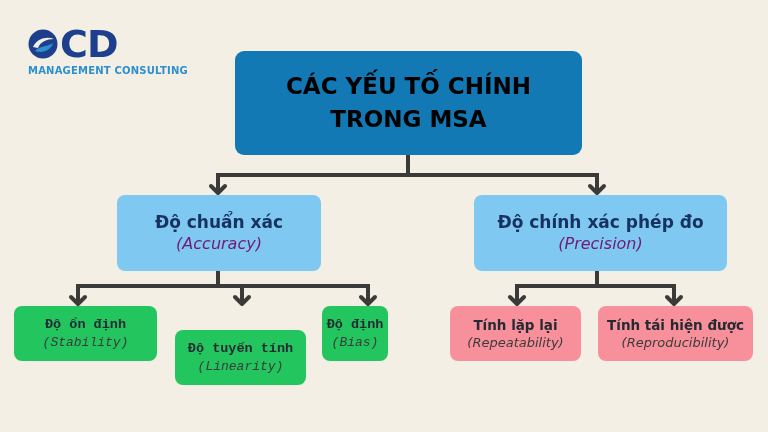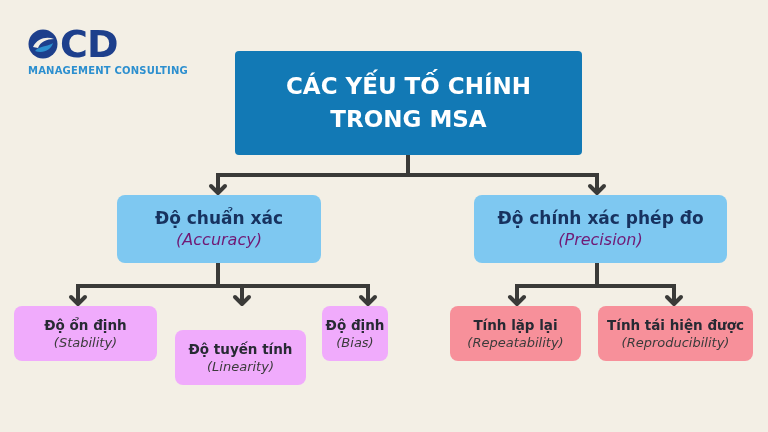--- a/index.html
+++ b/index.html
@@ -3,28 +3,28 @@
 <meta charset="utf-8">
 <style>
   html, body { margin: 0; padding: 0; }
   body { width: 768px; height: 432px; background: #f3efe5; position: relative; overflow: hidden; font-family: "DejaVu Sans", sans-serif; }
   .abs { position: absolute; }
   .logo { left: 27px; top: 28px; width: 110px; height: 50px; }
   .logo-mark { position: absolute; left: 0; top: 0; width: 32px; height: 32px; }
   .logo-text { position: absolute; left: 33px; top: -3px; font-size: 38px; font-weight: bold; color: #1d3f8c; letter-spacing: -1px; line-height: 38px; text-align: right; }
   .logo-sub { position: absolute; left: 1px; top: 37px; font-size: 10px; font-weight: bold; color: #2c8fcf; letter-spacing: 0.2px; white-space: nowrap; }
   .box { position: absolute; border-radius: 8px; display: flex; flex-direction: column; align-items: center; justify-content: center; text-align: center; box-sizing: border-box; }
-  .root { left: 235px; top: 51px; width: 347px; height: 104px; background: #1279b5; color: #ffffff; font-weight: bold; font-size: 23px; line-height: 33px; border-radius: 4px; }
-  .l1 { background: #7ec8f1; color: #17325f; height: 68px; top: 195px; }
+  .root { left: 235px; top: 51px; width: 347px; height: 104px; background: #1279b5; color: #000000; font-weight: bold; font-size: 23px; line-height: 33px; border-radius: 9px; }
+  .l1 { background: #7ec8f1; color: #17325f; height: 76px; top: 195px; }
   .l1 .t { font-weight: bold; font-size: 17px; line-height: 22px; }
   .l1 .s { font-style: italic; font-size: 16px; line-height: 22px; color: #701a75; }
   .l2 { top: 306px; height: 55px; }
   .l2 .t { font-weight: bold; font-size: 13.5px; line-height: 18px; color: #272a33; }
   .l2 .s { font-style: italic; font-size: 13px; line-height: 18px; color: #3b3b3b; }
-  .yellow { background: #f0abfc; }
+  .yellow { background: #22c55e; font-family: Liberation Mono, monospace; }
   .pink { background: #f7909a; }
   svg.lines { position: absolute; left: 0; top: 0; }
 </style>
 </head>
 <body>
 
 <div class="abs logo">
   <svg class="logo-mark" viewBox="0 0 32 32" width="32" height="32">
     <circle cx="16" cy="16" r="14.5" fill="#1d3f8c"></circle>
     <path d="M6 19 C10 10, 20 8, 27 11 C20 11, 13 14, 11 20 Z" fill="#f3efe5"></path>

